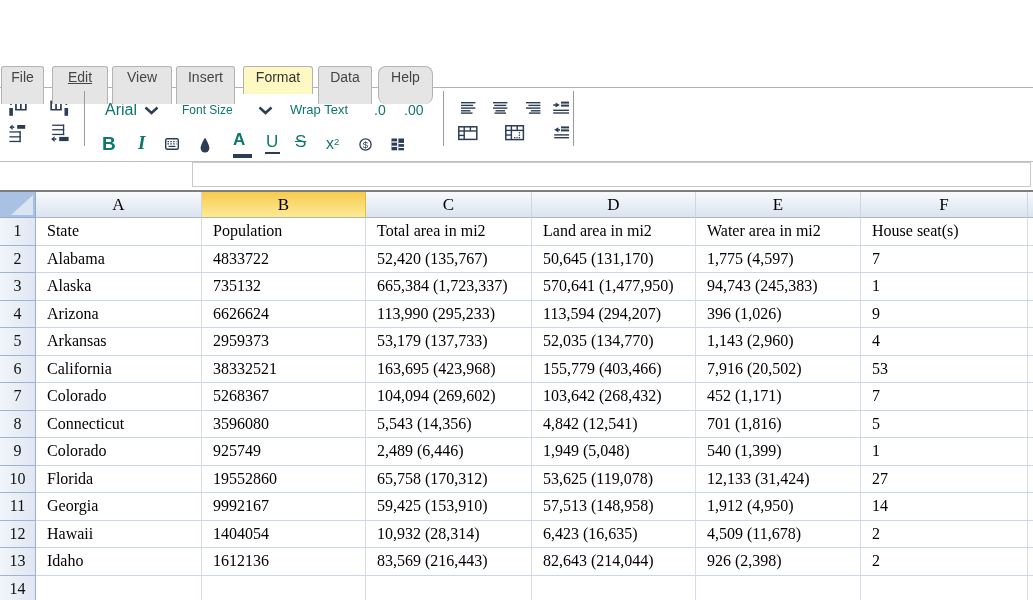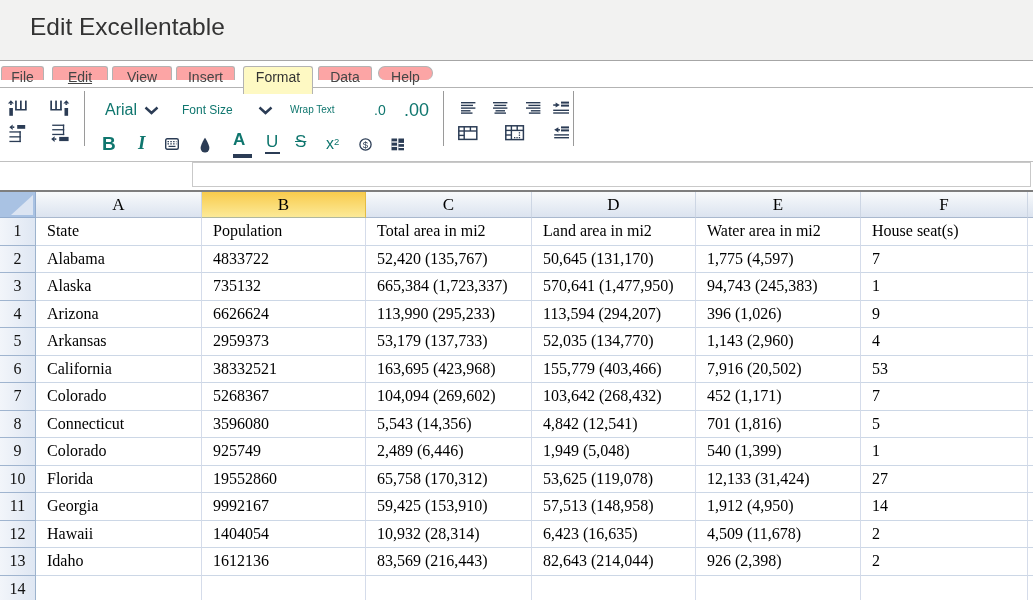--- a/index.html
+++ b/index.html
@@ -9,21 +9,21 @@
 .abs { position:absolute; }
 
 
 #hdr { left:0; top:0; width:1033px; height:61px; background:#f2f2f1;
   border-bottom:1px solid #a6a6a6; }
 #hdr h1 { position:absolute; left:30px; top:13px; font-size:24.5px;
   font-weight:normal; color:#333; letter-spacing:0; }
 
 
 #tabline { left:0; top:87px; width:1033px; height:1px; background:#b3b3b3; z-index:1; }
-.tab { position:absolute; top:66px; height:14px; background:#fca5a5;
+.tab { position:absolute; top:66px; height:38px; background:#e5e5e5;
   border:1px solid #b3b3b3; border-bottom:none; border-radius:3px 3px 0 0;
   font-size:14px; color:#454545; text-align:center; line-height:21px; z-index:2; }
 .tab.active { background:#fef9c3; height:28px; z-index:3; color:#333; }
 
 
 #panel { left:0; top:88px; width:1033px; height:74px; background:#fff;
   border-bottom:1px solid #c0c0c0; }
 .vdiv { position:absolute; top:91px; height:55px; width:1px; background:#9a9a9a; z-index:2;}
 .tbtext { position:absolute; color:#0f766e; white-space:nowrap; }
 .icon { position:absolute; }
@@ -49,23 +49,20 @@
 th.rh { background:linear-gradient(to right, #f2f5fa, #dfe7f3);
   border-right:1px solid #9db3cd; border-bottom:1px solid #9fb4cf;
   font-size:16px; color:#111; text-align:center; }
 td.c { background:#fff; border-right:1px solid #d5dcea; border-bottom:1px solid #ccd7e6;
   font-size:16px; color:#000; padding-left:11px; }
 tr.r { height:27.5px; }
 </style>
 </head>
 <body>
 <div id="page">
-  <div class="abs" id="hdr">
-      <h1>Edit Excellentable</h1>
-    </div>
 
   <div class="abs" id="tabline"></div>
   <div class="tab" style="left:1px;  width:43px;">File</div>
   <div class="tab" style="left:52px; width:56px;text-decoration:underline;">Edit</div>
   <div class="tab" style="left:112px;width:60px;">View</div>
   <div class="tab" style="left:176px;width:59px;">Insert</div>
   <div class="tab active" style="left:243px;width:70px;">Format</div>
   <div class="tab" style="left:318px;width:54px;">Data</div>
   <div class="tab" style="left:378px;width:55px;border-radius:8px;">Help</div>
 
@@ -121,23 +118,23 @@
     </svg>
 
     <div class="tbtext" style="left:105px;top:102px;font-size:16px;line-height:16px;">Arial</div>
     <svg class="icon" style="left:144px;top:106px" width="15" height="10">
         <polyline points="1.5,1.5 7.5,7 13.5,1.5" stroke="#2b3c55" stroke-width="2.4" fill="none"></polyline>
       </svg>
     <div class="tbtext" style="left:182px;top:102px;font-size:12px;line-height:16px;">Font Size</div>
     <svg class="icon" style="left:258px;top:106px" width="15" height="10">
         <polyline points="1.5,1.5 7.5,7 13.5,1.5" stroke="#2b3c55" stroke-width="2.4" fill="none"></polyline>
       </svg>
-    <div class="tbtext" style="left:290px;top:103px;font-size:10px;line-height:13px;">Wrap Text</div>
+    <div class="tbtext" style="left:290px;top:103px;font-size:13px;line-height:13px;">Wrap Text</div>
     <div class="tbtext" style="left:374px;top:103px;font-size:14px;line-height:14px;">.0</div>
-    <div class="tbtext" style="left:404px;top:103px;font-size:18px;line-height:14px;">.00</div>
+    <div class="tbtext" style="left:404px;top:103px;font-size:14px;line-height:14px;">.00</div>
 
     <div class="tbtext" style="left:102px;top:134px;font-size:19px;line-height:19px;font-weight:bold;">B</div>
     <div class="tbtext" style="left:138px;top:133px;font-size:19px;line-height:19px;font-family:'Liberation Serif',serif;font-style:italic;font-weight:bold;">I</div>
     <svg class="icon" style="left:165px;top:138px" width="14" height="12">
       <rect x="0.7" y="0.7" width="12.6" height="10.6" rx="1.5" fill="none" stroke="#2b3c55" stroke-width="1.4"></rect>
       <line x1="2.5" y1="3.6" x2="11.5" y2="3.6" stroke="#2b3c55" stroke-width="1.1" stroke-dasharray="1.5 1.3"></line>
       <line x1="2.5" y1="5.9" x2="11.5" y2="5.9" stroke="#2b3c55" stroke-width="1.1" stroke-dasharray="1.5 1.3"></line>
       <line x1="3.5" y1="8.4" x2="10.5" y2="8.4" stroke="#2b3c55" stroke-width="1.2"></line>
     </svg>
     <svg class="icon" style="left:199px;top:137px" width="12" height="16">

